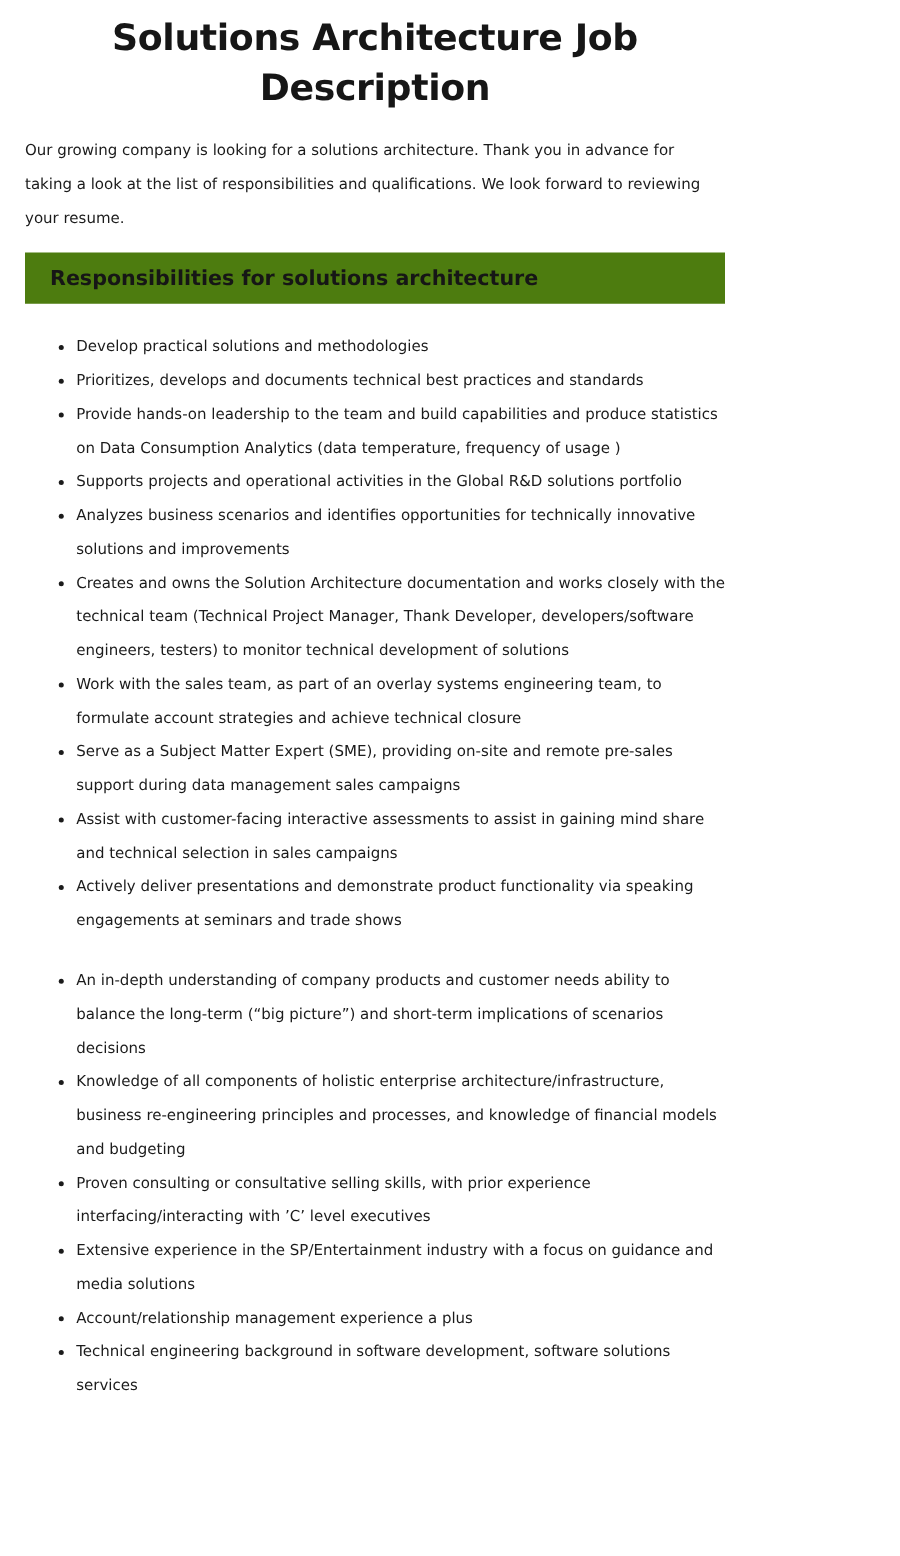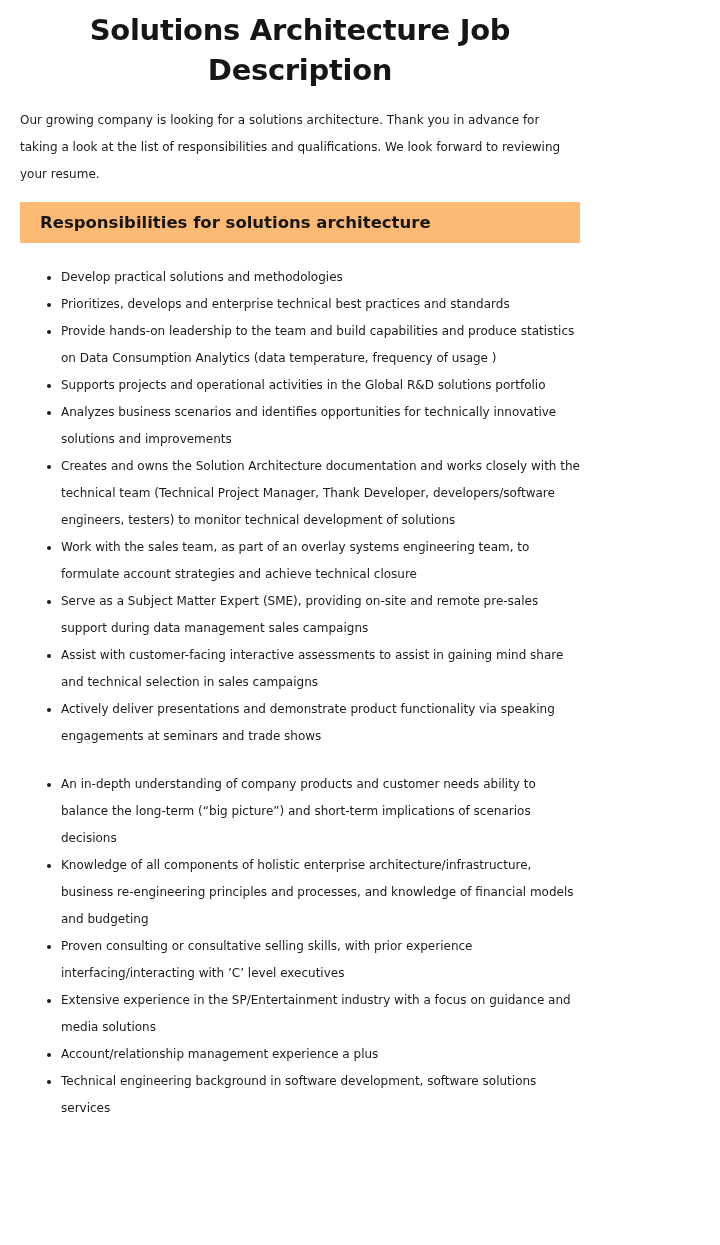--- a/index.html
+++ b/index.html
@@ -28,21 +28,21 @@
     margin: 4px 0 0 0;
     color: #161616;
   }
   .intro {
     font-size: 12px;
     line-height: 27px;
     margin: 17px 0 0 0;
   }
   .section-bar {
     margin-top: 14px;
-    background: #fdba74;
+    background: #4d7c0f;
     min-height: 41px;
     display: flex;
     align-items: center;
     padding: 0 20px;
     box-sizing: border-box;
   }
   .section-bar .bar-label {
     font-size: 16.5px;
     font-weight: 700;
     color: #161616;
@@ -66,21 +66,21 @@
   <h1 class="title">Solutions Architecture Job Description</h1>
 
   <p class="intro">Our growing company is looking for a solutions architecture. Thank you in advance for taking a look at the list of responsibilities and qualifications. We look forward to reviewing your resume.</p>
 
   <section>
     <div class="section-bar">
       <span class="bar-label">Responsibilities for solutions architecture</span>
     </div>
     <ul class="jd-list">
         <li>Develop practical solutions and methodologies</li>
-        <li>Prioritizes, develops and enterprise technical best practices and standards</li>
+        <li>Prioritizes, develops and documents technical best practices and standards</li>
         <li>Provide hands-on leadership to the team and build capabilities and produce statistics on Data Consumption Analytics (data temperature, frequency of usage )</li>
         <li>Supports projects and operational activities in the Global R&amp;D solutions portfolio</li>
         <li>Analyzes business scenarios and identifies opportunities for technically innovative solutions and improvements</li>
         <li>Creates and owns the Solution Architecture documentation and works closely with the technical team (Technical Project Manager, Thank Developer, developers/software engineers, testers) to monitor technical development of solutions</li>
         <li>Work with the sales team, as part of an overlay systems engineering team, to formulate account strategies and achieve technical closure</li>
         <li>Serve as a Subject Matter Expert (SME), providing on-site and remote pre-sales support during data management sales campaigns</li>
         <li>Assist with customer-facing interactive assessments to assist in gaining mind share and technical selection in sales campaigns</li>
         <li>Actively deliver presentations and demonstrate product functionality via speaking engagements at seminars and trade shows</li>
       </ul>
   </section>

